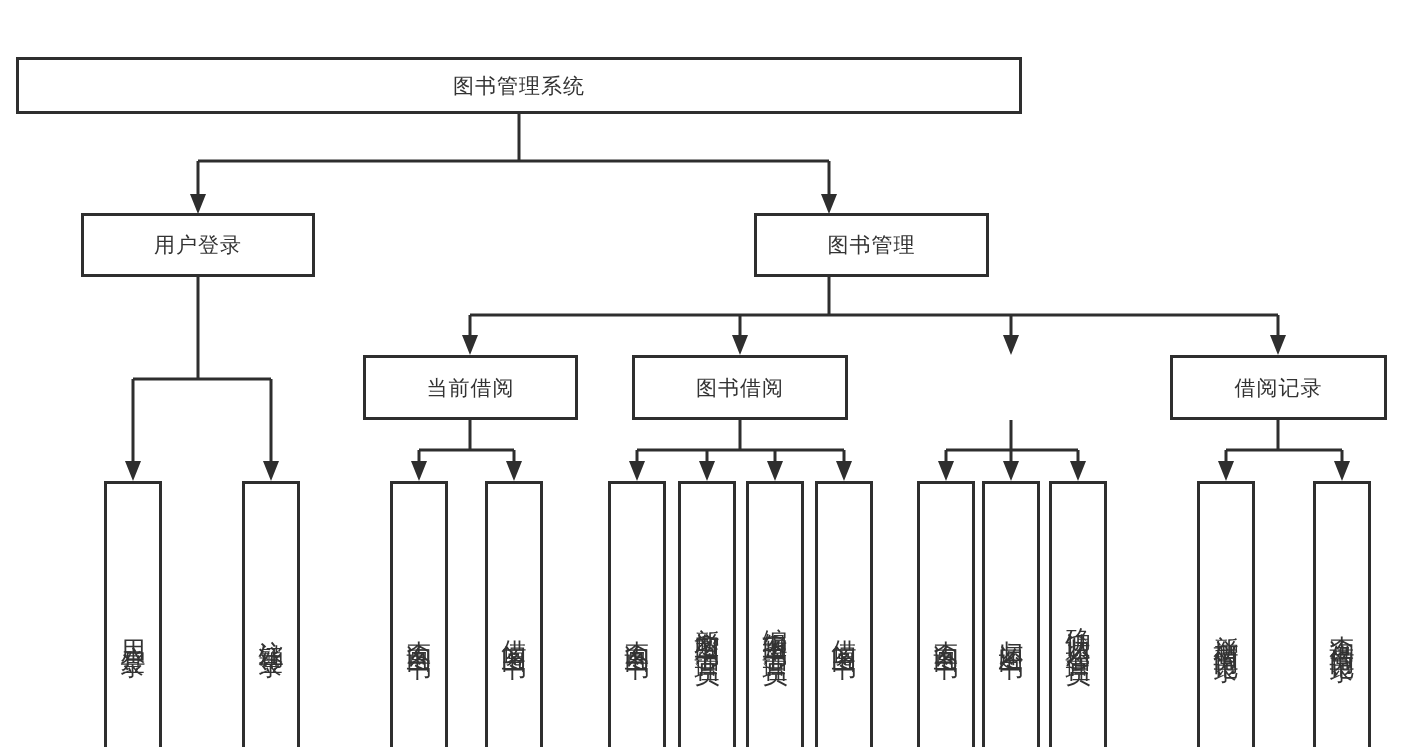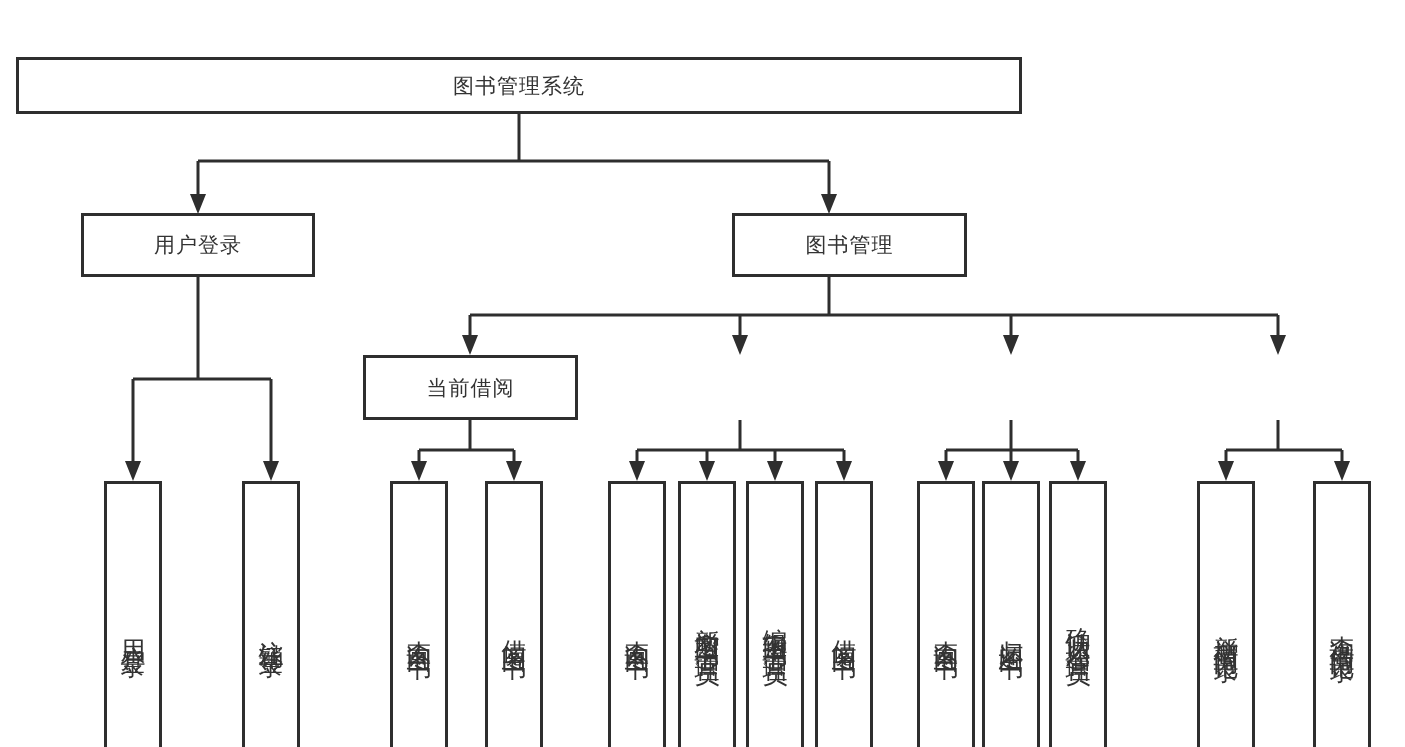--- a/index.html
+++ b/index.html
@@ -45,21 +45,21 @@
     text-orientation:mixed;
     font-size:25px;
     letter-spacing:5px;
     color:var(--text);
     white-space:nowrap;
     line-height:1;
   }
   
   .root-box   {left:16px;  top:13px;  width:1006px; height:57px;}
   .l2-a       {left:81px;  top:169px; width:234px;  height:64px;}
-  .l2-b       {left:732px; top:169px; width:235px;  height:64px;}
+  .l2-b       {left:754px; top:169px; width:235px;  height:64px;}
   .l3-a       {left:363px; top:311px; width:215px;  height:65px;}
   .l3-b       {left:632px; top:311px; width:216px;  height:65px;}
   .l3-c       {left:904px; top:311px; width:214px;  height:65px;}
   .l3-d       {left:1170px;top:311px; width:217px;  height:65px;}
   
   .lf-1a{left:104px;} .lf-1b{left:242px;}
   .lf-2a{left:390px;} .lf-2b{left:485px;}
   .lf-3a{left:608px;} .lf-3b{left:678px;} .lf-3c{left:746px;} .lf-3d{left:815px;}
   .lf-4a{left:917px;} .lf-4b{left:982px;} .lf-4c{left:1049px;}
   .lf-5a{left:1197px;} .lf-5b{left:1313px;}
@@ -118,20 +118,26 @@
   <div class="hbox l2-a">
     <span>用户登录</span>
   </div>
   <div class="hbox l2-b">
     <span>图书管理</span>
   </div>
 
   <div class="hbox l3-a">
     <span>当前借阅</span>
   </div>
+  <div class="hbox l3-b">
+    <span>图书借阅</span>
+  </div>
+  <div class="hbox l3-d">
+    <span>借阅记录</span>
+  </div>
 
   <div class="vbox lf-1a">
     <span>用户登录</span>
   </div>
   <div class="vbox lf-1b">
     <span>注销登录</span>
   </div>
 
   <div class="vbox lf-2a">
     <span>查询图书</span>

